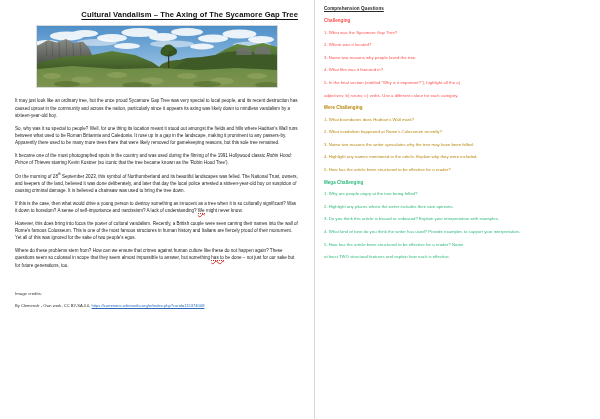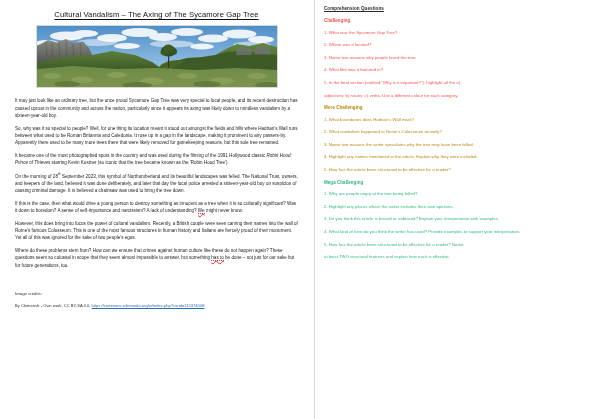--- a/index.html
+++ b/index.html
@@ -24,24 +24,24 @@
     box-sizing: border-box;
   }
   
   #article-column {
     width: 312px;
     flex: 0 0 312px;
     box-sizing: border-box;
     padding: 6px 14px 0 15px;
   }
   #article-title {
-    text-align: center;
+    text-align: right;
     font-size: 7.6px;
     line-height: 1.25;
-    font-weight: 400;
+    font-weight: 700;
     color: #111;
     text-decoration: underline;
     text-underline-offset: 1.5px;
     margin: 4px 0 6px 0;
     letter-spacing: .1px;
   }
   #hero-figure {
     margin: 0 0 9px 0;
     display: flex;
     justify-content: center;

